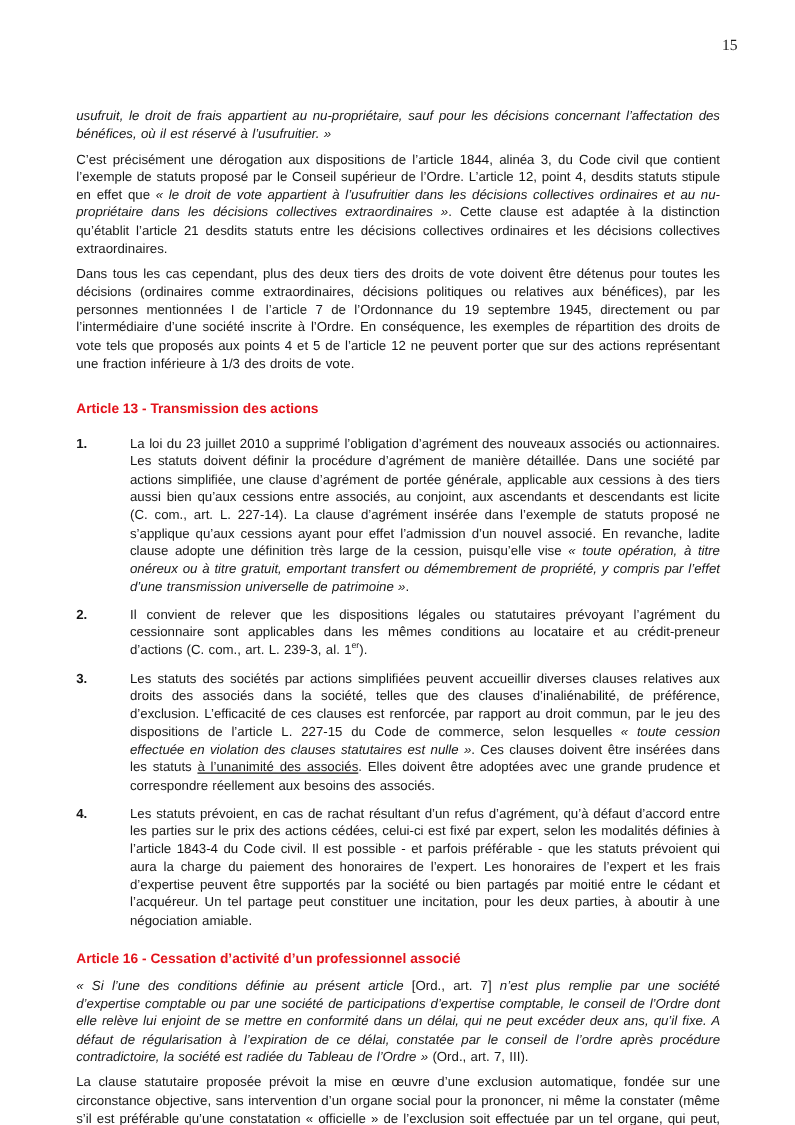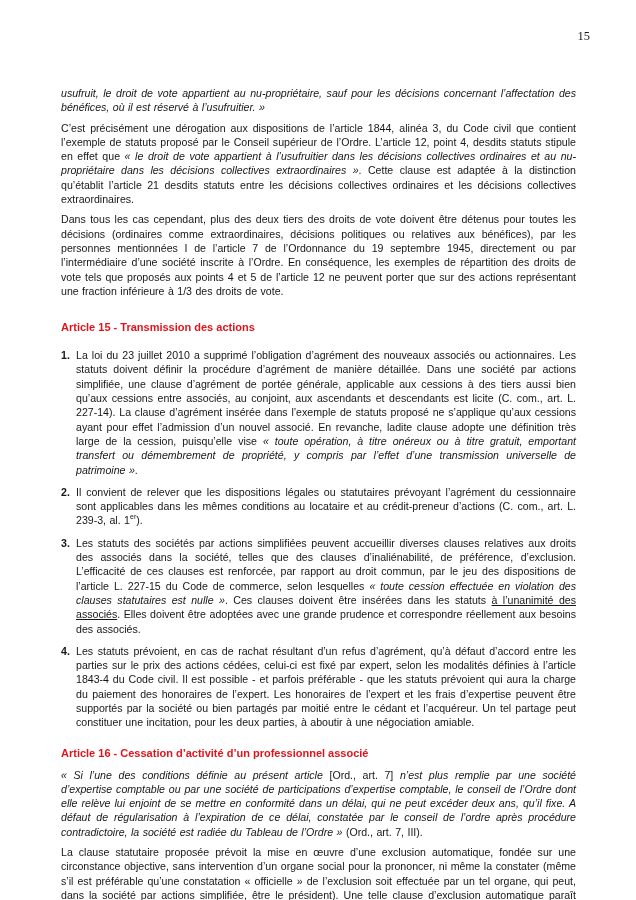--- a/index.html
+++ b/index.html
@@ -54,46 +54,47 @@
     font-weight: bold;
     font-size: 10.6px;
     line-height: 14.3px;
   }
   .num-item .li-text {
     flex: 1;
     font-size: 10.6px;
     line-height: 14.3px;
     text-align: justify;
     word-spacing: 0.5px;
+    margin-left: 28px;
   }
   sup { font-size: 7px; line-height: 0; vertical-align: super; }
 </style>
 </head>
 <body>
 
 <div class="page">
 
   <div class="page-number">15</div>
 
   <div class="content">
 
     <p class="para it">
-      <span>usufruit, le droit de vote appartient au nu-propriétaire, sauf pour les décisions concernant l’affectation des bénéfices, où il est réservé à l’usufruitier. »</span>
+      <span>usufruit, le droit de frais appartient au nu-propriétaire, sauf pour les décisions concernant l’affectation des bénéfices, où il est réservé à l’usufruitier. »</span>
     </p>
 
 
     <p class="para">
       <span>C’est précisément une dérogation aux dispositions de l’article 1844, alinéa 3, du Code civil que contient l’exemple de statuts proposé par le Conseil supérieur de l’Ordre. L’article 12, point 4, desdits statuts stipule en effet que </span><span class="it">« le droit de vote appartient à l’usufruitier dans les décisions collectives ordinaires et au nu-propriétaire dans les décisions collectives extraordinaires »</span><span>. Cette clause est adaptée à la distinction qu’établit l’article 21 desdits statuts entre les décisions collectives ordinaires et les décisions collectives extraordinaires.</span>
     </p>
 
     <p class="para">
       <span>Dans tous les cas cependant, plus des deux tiers des droits de vote doivent être détenus pour toutes les décisions (ordinaires comme extraordinaires, décisions politiques ou relatives aux bénéfices), par les personnes mentionnées I de l’article 7 de l’Ordonnance du 19 septembre 1945, directement ou par l’intermédiaire d’une société inscrite à l’Ordre. En conséquence, les exemples de répartition des droits de vote tels que proposés aux points 4 et 5 de l’article 12 ne peuvent porter que sur des actions représentant une fraction inférieure à 1/3 des droits de vote.</span>
     </p>
 
-    <h2 class="article-heading">Article 15 - Transmission des actions</h2>
+    <h2 class="article-heading">Article 13 - Transmission des actions</h2>
 
     <div class="num-item">
       <span class="num">1.</span>
       <div class="li-text">
         <span>La loi du 23 juillet 2010 a supprimé l’obligation d’agrément des nouveaux associés ou actionnaires. Les statuts doivent définir la procédure d’agrément de manière détaillée. Dans une société par actions simplifiée, une clause d’agrément de portée générale, applicable aux cessions à des tiers aussi bien qu’aux cessions entre associés, au conjoint, aux ascendants et descendants est licite (C. com., art. L. 227-14). La clause d’agrément insérée dans l’exemple de statuts proposé ne s’applique qu’aux cessions ayant pour effet l’admission d’un nouvel associé. En revanche, ladite clause adopte une définition très large de la cession, puisqu’elle vise </span><span class="it">« toute opération, à titre onéreux ou à titre gratuit, emportant transfert ou démembrement de propriété, y compris par l’effet d’une transmission universelle de patrimoine »</span><span>.</span>
       </div>
     </div>
 
     <div class="num-item">
       <span class="num">2.</span>

